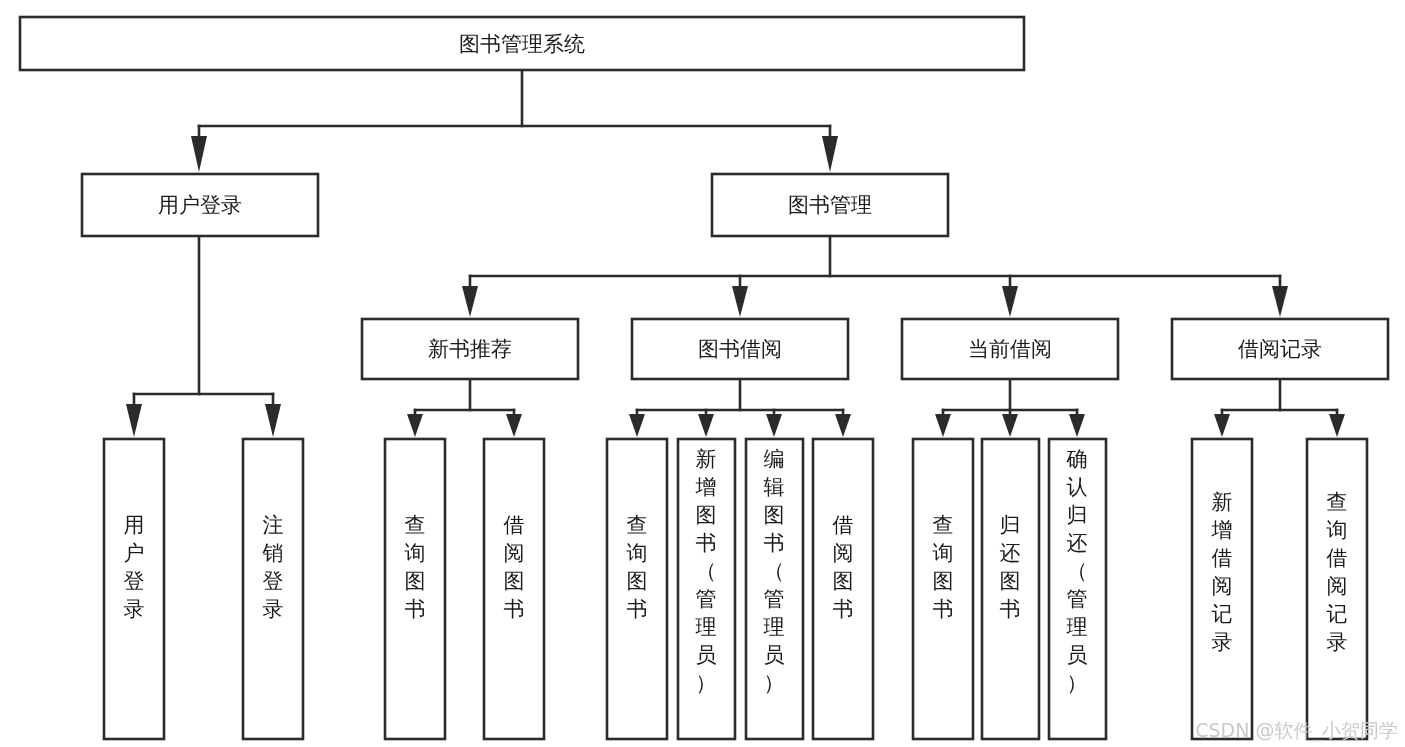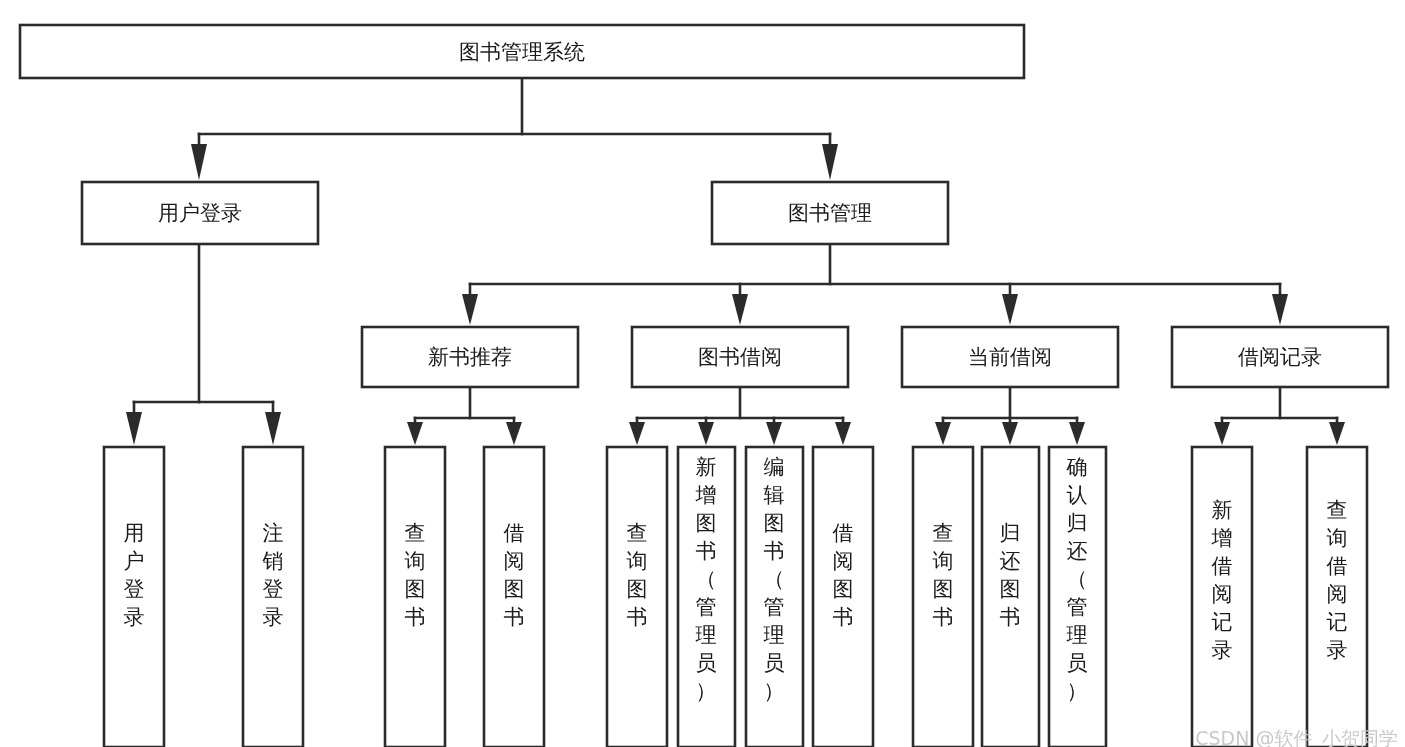--- a/index.html
+++ b/index.html
@@ -10,21 +10,21 @@
   body {
     width: 1405px;
     height: 747px;
     position: relative;
     font-family: "DejaVu Sans", "Liberation Sans", sans-serif;
     overflow: hidden;
   }
   #diagram-root {
     position: absolute;
     left: 0;
-    top: 12px;
+    top: 4px;
     width: 1405px;
     height: 561px;
   }
   .node-box {
     fill: #ffffff;
     stroke: #2b2b2b;
     stroke-width: 2.6;
   }
   .connector {
     stroke: #2b2b2b;

